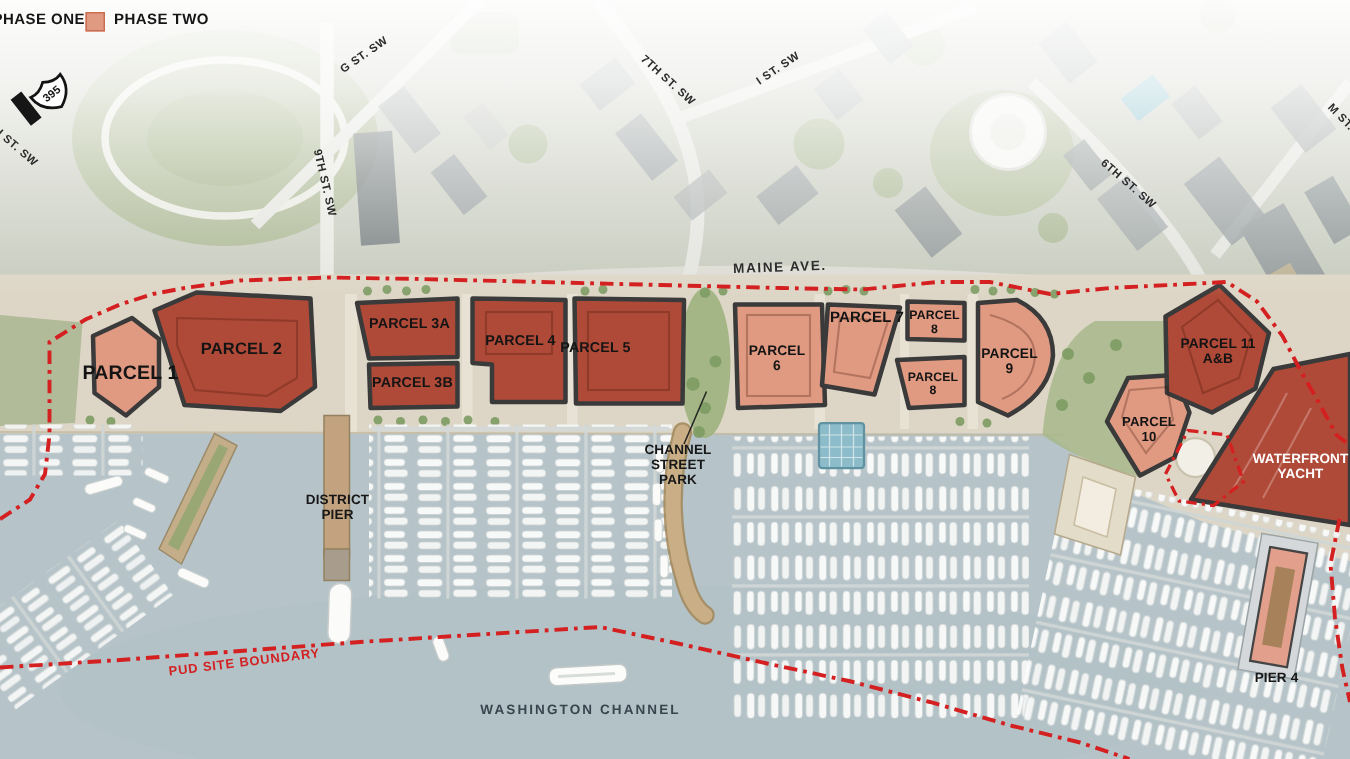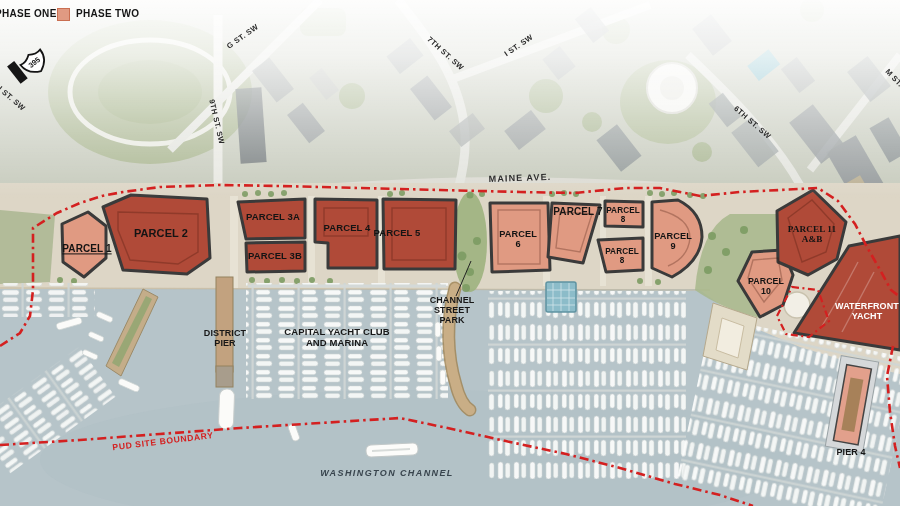--- a/index.html
+++ b/index.html
@@ -15,21 +15,21 @@
   .inner{fill:none;stroke:rgba(60,18,8,.28);stroke-width:1.4;}
   .innerw{fill:none;stroke:rgba(255,255,255,.25);stroke-width:1.4;}
   
   .lbl{position:absolute;transform:translate(-50%,-50%);font-weight:bold;color:#141414;
        text-align:center;white-space:pre-line;line-height:1.12;letter-spacing:.1px;}
   .parcelLbl{font-size:9.5px;}
   .street{font-size:7.6px;color:#2b2b2b;letter-spacing:.4px;white-space:nowrap;}
   .place{font-size:9px;color:#171717;}
   .wp{color:#ffffff;}
   .maine{font-size:9px;letter-spacing:1.1px;color:#2d2d2d;}
-  .chan{font-size:9px;font-style:italic;letter-spacing:1.4px;color:#39454e;}
+  .chan{font-size:9px;letter-spacing:1.4px;color:#39454e;}
   .pud{font-size:8.6px;letter-spacing:.6px;color:var(--boundary-red);}
   
   .legend-text{position:absolute;font-weight:bold;font-size:10px;letter-spacing:.3px;color:#151515;white-space:nowrap;}
   .swatch{position:absolute;width:13px;height:13px;background:var(--phase-two);border:1.5px solid #c96e50;box-sizing:border-box;}
 </style>
 </head>
 <body>
 
 <div class="stage">
 
@@ -286,46 +286,44 @@
 
 <div class="lbl street" style="left:10px;top:98px;transform:translate(-50%,-50%) rotate(41deg);">H ST. SW</div>
 <div class="lbl street" style="left:243px;top:37px;transform:translate(-50%,-50%) rotate(-35deg);">G ST. SW</div>
 <div class="lbl street" style="left:216px;top:122px;transform:translate(-50%,-50%) rotate(77deg);">9TH ST. SW</div>
 <div class="lbl street" style="left:445px;top:54px;transform:translate(-50%,-50%) rotate(42deg);">7TH ST. SW</div>
 <div class="lbl street" style="left:519px;top:46px;transform:translate(-50%,-50%) rotate(-34deg);">I ST. SW</div>
 <div class="lbl street" style="left:752px;top:123px;transform:translate(-50%,-50%) rotate(41deg);">6TH ST. SW</div>
 <div class="lbl street" style="left:899px;top:84px;transform:translate(-50%,-50%) rotate(46deg);">M ST. SW</div>
 <div class="lbl maine" style="left:520px;top:178px;transform:translate(-50%,-50%) rotate(-2deg);">MAINE AVE.</div>
 
-<div class="lbl parcelLbl" style="left:87px;top:249px;font-size:10px;text-decoration:underline;">PARCEL 1</div>
+<div class="lbl parcelLbl" style="left:87px;top:249px;font-size:13px;">PARCEL 1</div>
 <div class="lbl parcelLbl" style="left:161px;top:233px;font-size:11px;">PARCEL 2</div>
 <div class="lbl parcelLbl" style="left:273px;top:217px;">PARCEL 3A</div>
 <div class="lbl parcelLbl" style="left:275px;top:256px;">PARCEL 3B</div>
 <div class="lbl parcelLbl" style="left:347px;top:228px;text-align:right;">PARCEL 4</div>
 <div class="lbl parcelLbl" style="left:397px;top:233px;">PARCEL 5</div>
 <div class="lbl parcelLbl" style="left:518px;top:239px;font-size:9.2px;">PARCEL
 6</div>
 <div class="lbl parcelLbl" style="left:578px;top:212px;font-size:10px;">PARCEL 7</div>
 <div class="lbl parcelLbl" style="left:623px;top:215px;font-size:8.2px;">PARCEL
 8</div>
 <div class="lbl parcelLbl" style="left:622px;top:256px;font-size:8.2px;">PARCEL
 8</div>
 <div class="lbl parcelLbl" style="left:673px;top:241px;font-size:9.2px;">PARCEL
 9</div>
 <div class="lbl parcelLbl" style="left:766px;top:287px;font-size:8.8px;">PARCEL
 10</div>
-<div class="lbl parcelLbl" style="left:812px;top:234px;font-size:9.2px;font-family:Liberation Serif, serif;">PARCEL 11
+<div class="lbl parcelLbl" style="left:812px;top:234px;font-size:9.2px;">PARCEL 11
 A&amp;B</div>
 
 <div class="lbl place wp" style="left:867px;top:311px;">WATERFRONT
 YACHT</div>
 <div class="lbl place" style="left:851px;top:404px;margin-top:48px;">PIER 4</div>
 <div class="lbl place" style="left:225px;top:338px;">DISTRICT
 PIER</div>
-<div class="lbl place" style="left:337px;top:338px;font-size:9.5px;">CAPITAL YACHT CLUB
-AND MARINA</div>
 <div class="lbl place" style="left:452px;top:310px;">CHANNEL
 STREET
 PARK</div>
 <div class="lbl chan" style="left:387px;top:473px;">WASHINGTON CHANNEL</div>
 <div class="lbl pud" style="left:163px;top:442px;transform:translate(-50%,-50%) rotate(-7deg);">PUD SITE BOUNDARY</div>
 
 </div>
 
 </body></html>

